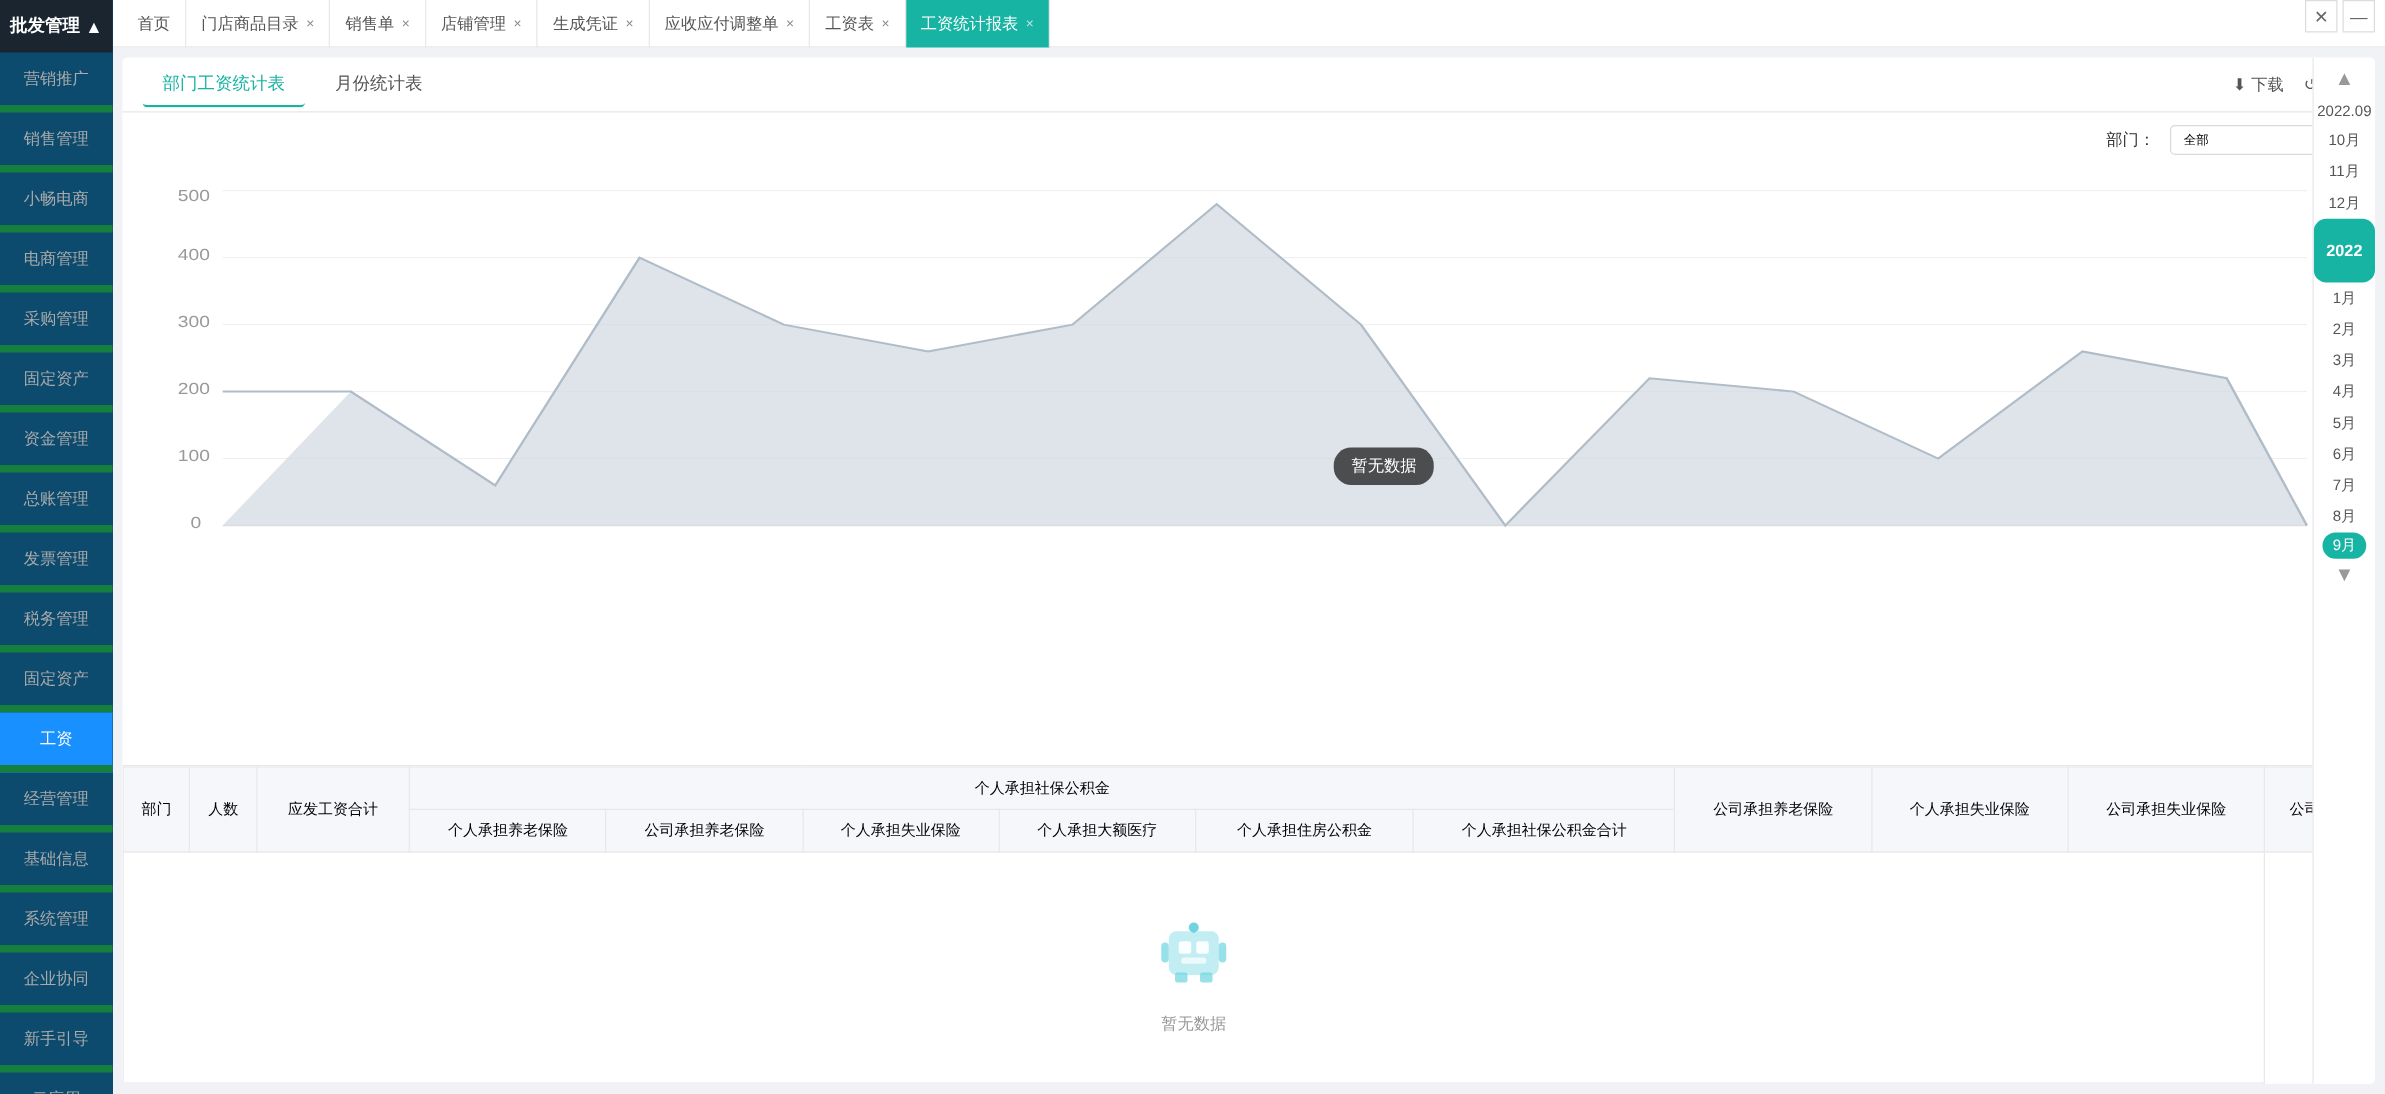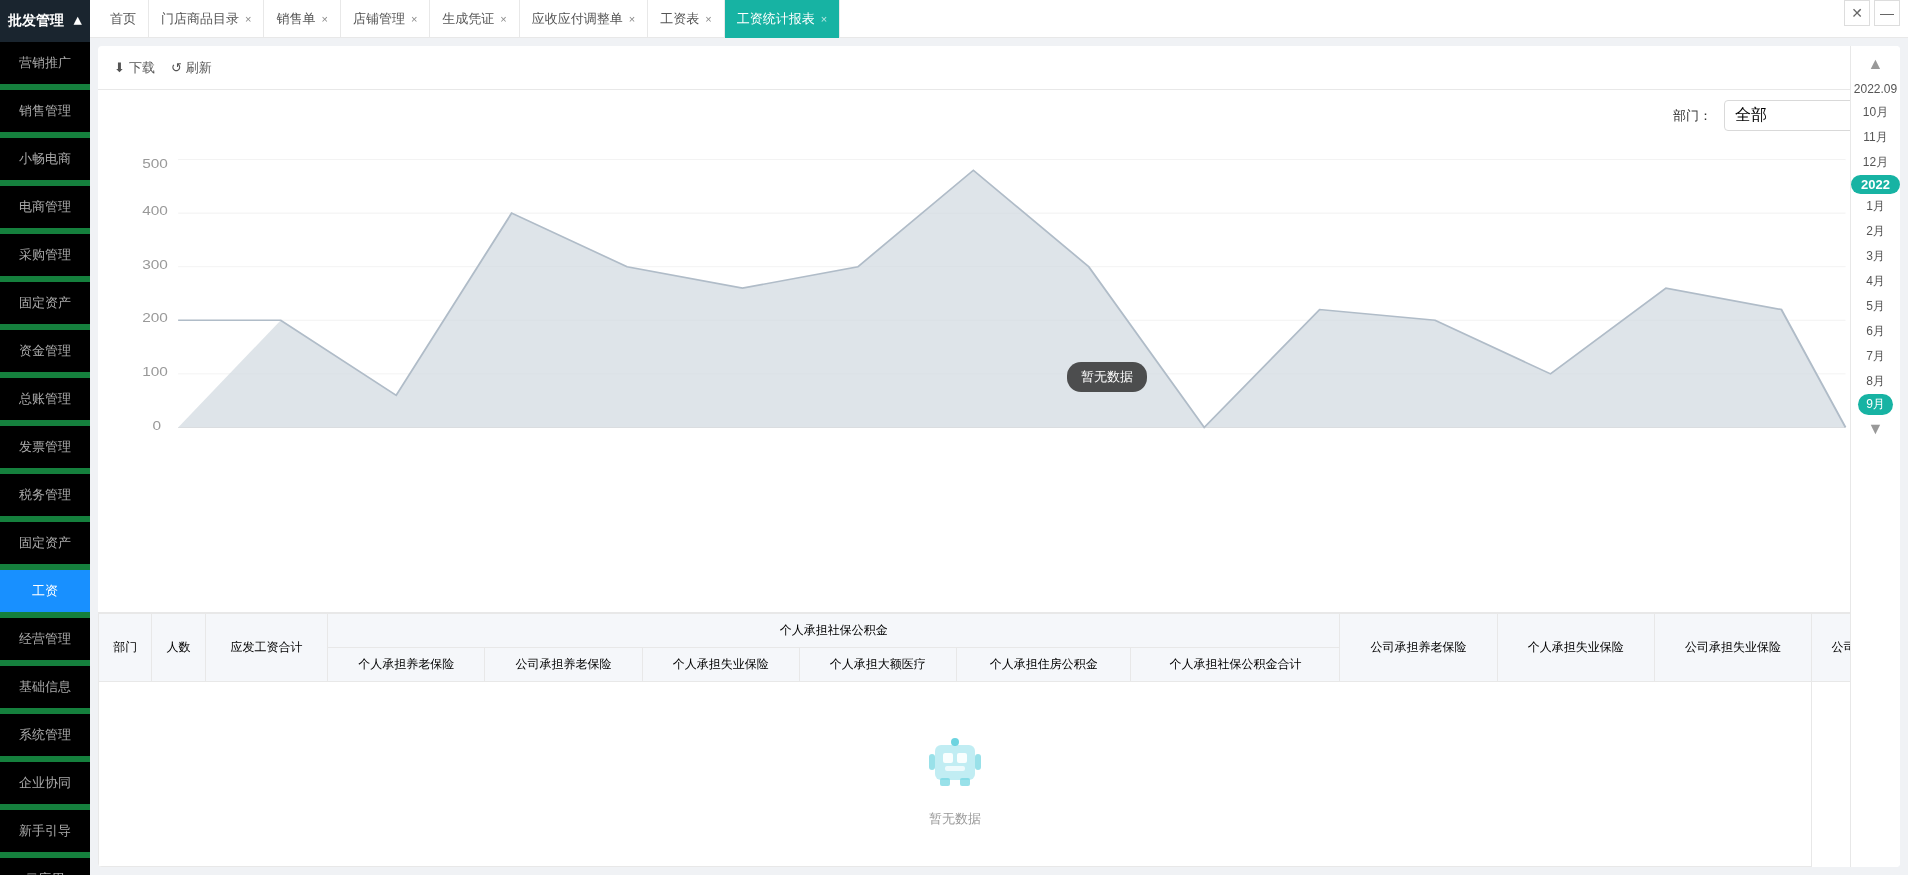--- a/index.html
+++ b/index.html
@@ -1,28 +1,27 @@
 <!DOCTYPE html>
 <html><head>
   <meta charset="utf-8">
   <style>
     * { margin: 0; padding: 0; box-sizing: border-box; }
     body { font-family: 'Microsoft YaHei', sans-serif; font-size: 13px; display: flex; height: 875px; overflow: hidden; background: #f0f2f5; }
 
     
     #sidebar {
       width: 90px;
-      background: #000000;
+      background: #0c4a6e;
       color: #ccc;
       display: flex;
       flex-direction: column;
       flex-shrink: 0;
       height: 100%;
       overflow-y: auto;
-      font-family: Liberation Mono, monospace;
     }
     #sidebar-header {
       background: #1a252f;
       color: white;
       padding: 12px 8px;
       font-size: 14px;
       font-weight: bold;
       display: flex;
       align-items: center;
       justify-content: space-between;
@@ -166,23 +165,23 @@
       font-size: 13px;
     }
     .select-box {
       display: flex;
       align-items: center;
       border: 1px solid #d9d9d9;
       border-radius: 4px;
       padding: 4px 10px;
       background: white;
       cursor: pointer;
-      width: 160px;
+      width: 148px;
       justify-content: space-between;
-      font-size: 16px;
+      font-size: 10px;
     }
 
     
     #chart-area {
       flex: 1;
       padding: 10px 16px 0 16px;
       position: relative;
       min-height: 300px;
     }
     #chart-svg {
@@ -298,21 +297,21 @@
       color: white;
       border-radius: 12px;
       margin: 0 4px;
       width: auto;
       padding: 2px 8px;
     }
     .date-label.current-year {
       background: #17b3a3;
       color: white;
       border-radius: 10px;
-      padding: 2px 8px;
+      padding: 18px 8px;
     }
   </style>
 </head>
 <body>
 
 <div id="sidebar">
   <div id="sidebar-header">
     <span>批发管理</span>
     <span>▲</span>
   </div>
@@ -358,20 +357,25 @@
       </div>
     <div id="tabbar-close">
       <div class="tabbar-ctrl-btn">✕</div>
       <div class="tabbar-ctrl-btn">—</div>
     </div>
   </div>
 
   <div id="page-content">
 
     <div id="sub-tabs">
+      <div id="sub-tabs-left">
+
+      <div class="sub-tab active">部门工资统计表</div>
+          <div class="sub-tab">月份统计表</div>
+        </div>
       <div id="sub-tabs-right">
         <div class="toolbar-btn">
           <span>⬇</span>
           <span>下载</span>
         </div>
         <div class="toolbar-btn">
           <span>↺</span>
           <span>刷新</span>
         </div>
       </div>

